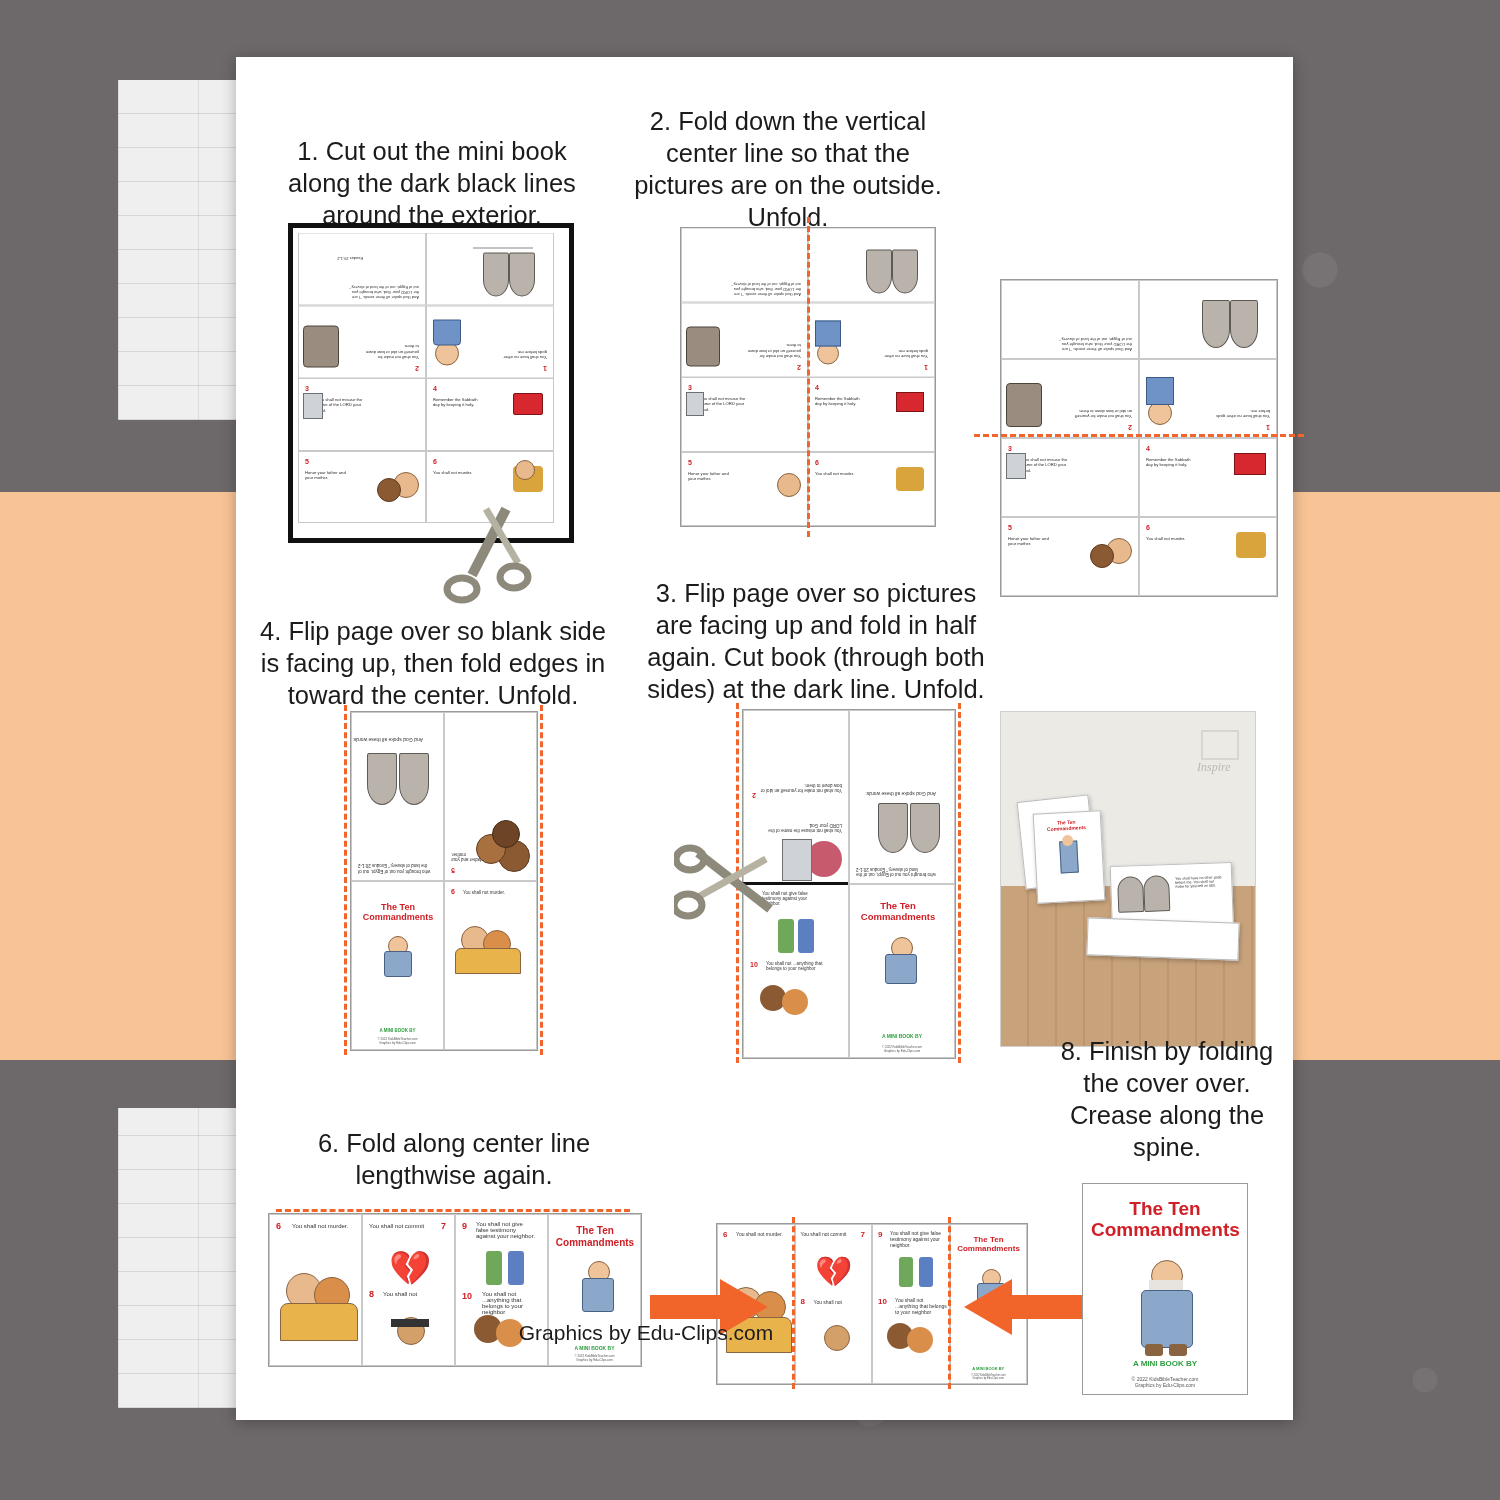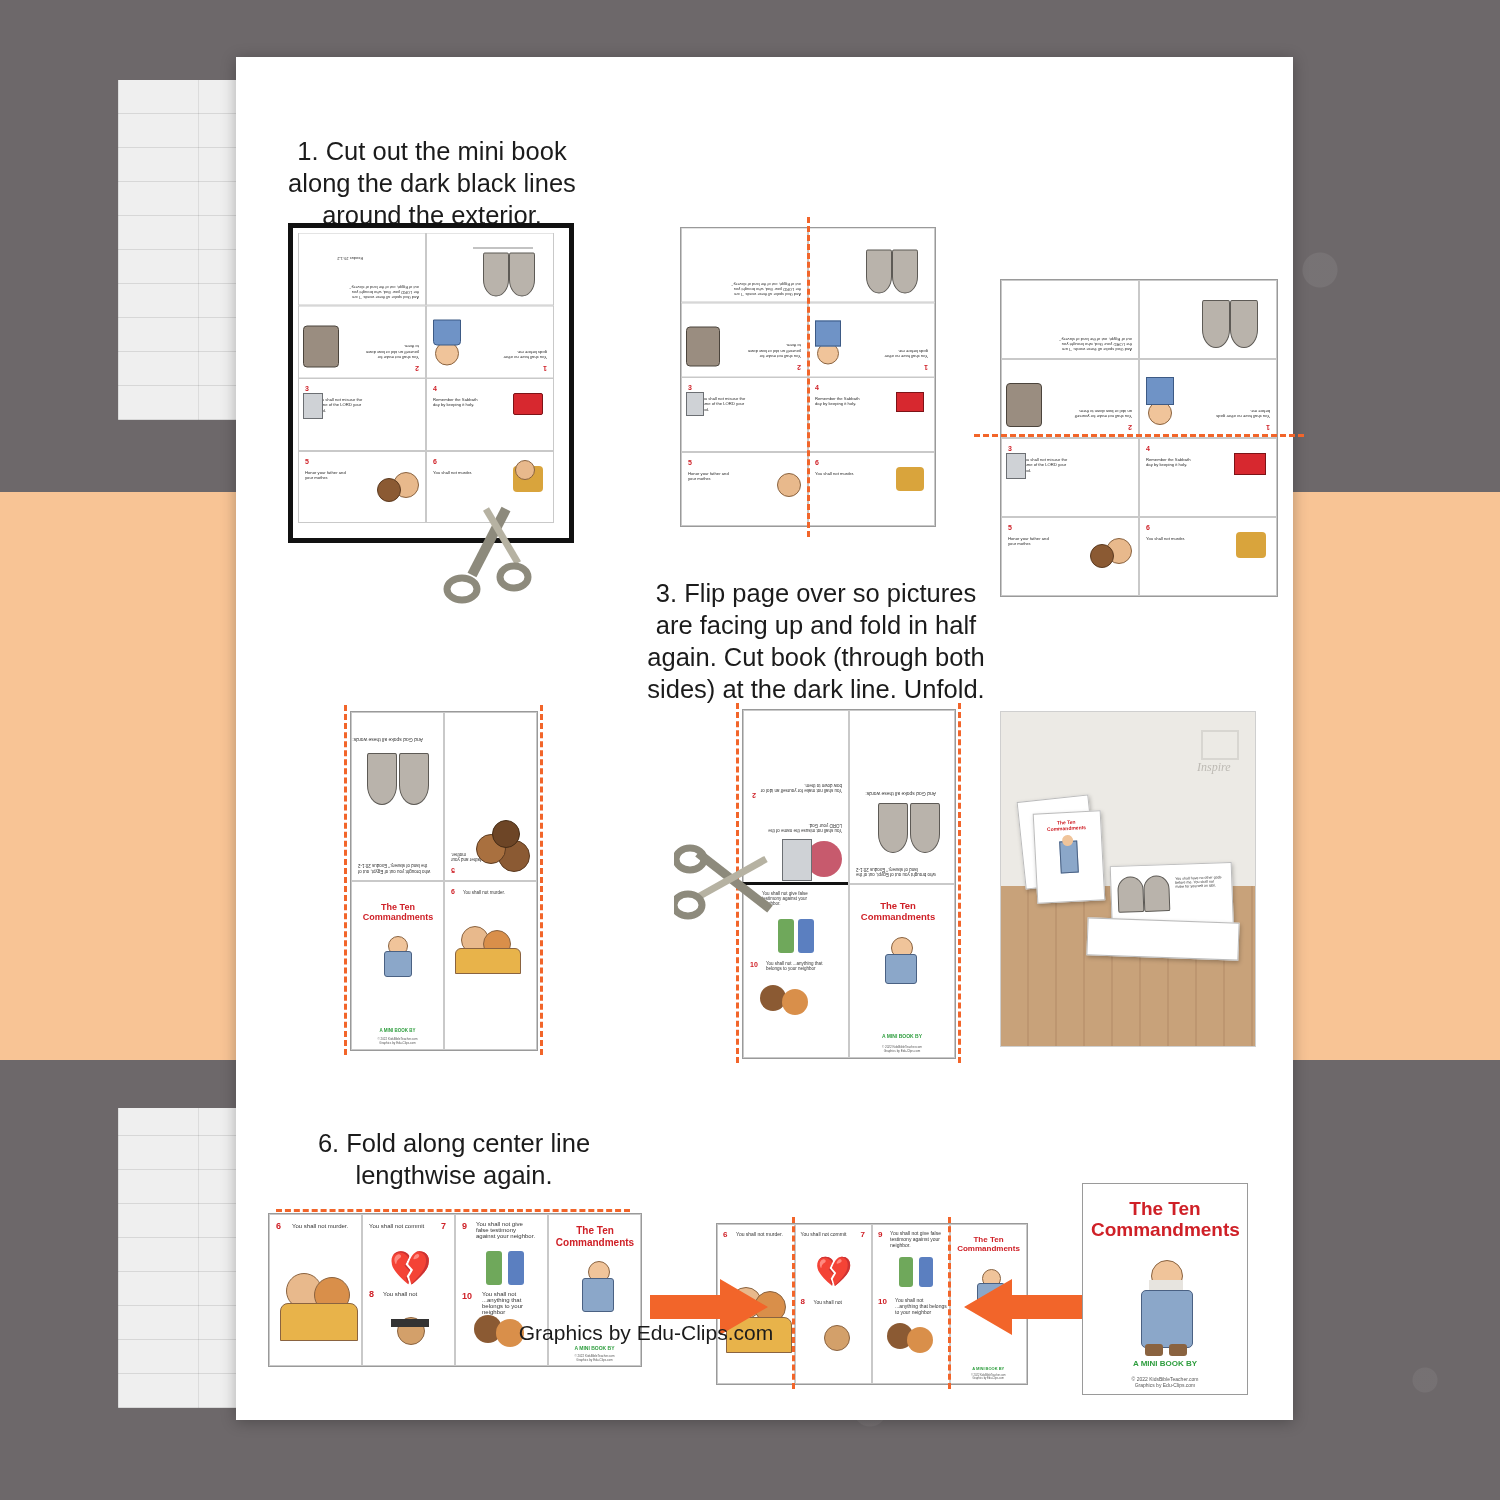--- a/index.html
+++ b/index.html
@@ -189,20 +189,21 @@
     <svg class="scissors" style="left:140px;top:280px;" width="120" height="110" viewBox="0 0 120 110">
       <g stroke="#6f6c60" stroke-width="3" fill="#b6b2a2">
         <path d="M78 6 L44 72" stroke-width="10" stroke="#8d8a7c" fill="none"></path>
         <path d="M58 6 L90 60" stroke-width="7" stroke="#b6b2a2" fill="none"></path>
         <ellipse cx="34" cy="86" rx="15" ry="11" fill="none" stroke="#8d8a7c" stroke-width="7"></ellipse>
         <ellipse cx="86" cy="74" rx="14" ry="11" fill="none" stroke="#8d8a7c" stroke-width="7"></ellipse>
       </g>
     </svg>
   </div>
 
+  <div class="step-text" style="left:396px;top:48px;width:312px;">2. Fold down the vertical center line so that the pictures are on the outside. Unfold.</div>
 
   <div style="position:absolute;left:444px;top:170px;width:256px;height:300px;">
     <div class="sheet" style="left:0;top:0;width:254px;height:298px;">
       <div class="cellgrid" style="grid-template-columns:1fr 1fr;grid-template-rows:1fr 1fr 1fr 1fr;">
         <div class="cell rotate180">
           <div style="position:absolute;left:6px;top:6px;font-size:4px;color:#333;line-height:1.2;width:70px;">And God spoke all these words: "I am the LORD your God, who brought you out of Egypt, out of the land of slavery."</div>
         </div>
         <div class="cell rotate180">
           <div class="tablet" style="position:absolute;left:16px;top:8px;width:24px;height:42px;"></div>
           <div class="tablet" style="position:absolute;left:42px;top:8px;width:24px;height:42px;"></div>
@@ -284,20 +285,21 @@
         <div class="cell">
           <div class="num" style="left:6px;top:6px;">6</div>
           <div class="txt" style="left:6px;top:18px;width:46px;">You shall not murder.</div>
           <div style="position:absolute;right:10px;top:14px;width:30px;height:26px;background:#d9a43c;border-radius:4px;"></div>
         </div>
       </div>
     </div>
     <div class="dash-h" style="left:-26px;top:155px;width:330px;"></div>
   </div>
 
+  <div class="step-text" style="left:22px;top:558px;width:350px;">4. Flip page over so blank side is facing up, then fold edges in toward the center. Unfold.</div>
 
   <div style="position:absolute;left:100px;top:654px;width:212px;height:340px;">
     <div class="sheet" style="left:14px;top:0;width:186px;height:338px;">
       <div class="cellgrid" style="grid-template-columns:1fr 1fr;grid-template-rows:1fr 1fr;">
         <div class="cell rotate180">
           <div style="position:absolute;right:6px;top:6px;font-size:4.5px;color:#333;line-height:1.25;width:74px;text-align:right;">who brought you out of Egypt, out of the land of slavery." Exodus 20:1-2</div>
           <div class="tablet" style="position:absolute;left:14px;bottom:40px;width:28px;height:50px;"></div>
           <div class="tablet" style="position:absolute;left:46px;bottom:40px;width:28px;height:50px;"></div>
           <div style="position:absolute;left:20px;bottom:24px;font-size:5px;color:#333;">And God spoke all these words:</div>
         </div>
@@ -489,20 +491,21 @@
     <div class="dash-v" style="left:130px;top:-6px;height:172px;"></div>
     <div class="dash-v" style="left:286px;top:-6px;height:172px;"></div>
     <svg class="arrow-big" style="left:-12px;top:54px;" width="120" height="60" viewBox="0 0 120 60">
       <polygon points="0,18 70,18 70,2 118,30 70,58 70,42 0,42" fill="#f2652a"></polygon>
     </svg>
     <svg class="arrow-big" style="left:292px;top:54px;" width="130" height="60" viewBox="0 0 130 60">
       <polygon points="130,18 58,18 58,2 10,30 58,58 58,42 130,42" fill="#f2652a"></polygon>
     </svg>
   </div>
 
+  <div class="step-text" style="left:820px;top:978px;width:222px;">8. Finish by folding the cover over. Crease along the spine.</div>
 
   <div style="position:absolute;left:846px;top:1126px;width:166px;height:212px;">
     <div class="sheet" style="left:0;top:0;width:164px;height:210px;">
       <div class="redtitle" style="position:absolute;left:8px;top:14px;width:148px;text-align:center;font-size:19px;line-height:1.12;">The Ten Commandments</div>
       <div style="position:absolute;left:52px;top:76px;width:62px;height:104px;">
         <div style="position:absolute;left:16px;top:0;width:30px;height:30px;border-radius:50%;background:#f0c49a;border:1px solid #8a6340;"></div>
         <div style="position:absolute;left:14px;top:20px;width:34px;height:22px;background:#e7e4df;border-radius:0 0 40% 40%;"></div>
         <div style="position:absolute;left:6px;top:30px;width:50px;height:56px;background:#8ba7c9;border:1px solid #4a6183;border-radius:5px;"></div>
         <div style="position:absolute;left:10px;top:84px;width:18px;height:12px;background:#8a6340;border-radius:3px;"></div>
         <div style="position:absolute;left:34px;top:84px;width:18px;height:12px;background:#8a6340;border-radius:3px;"></div>

